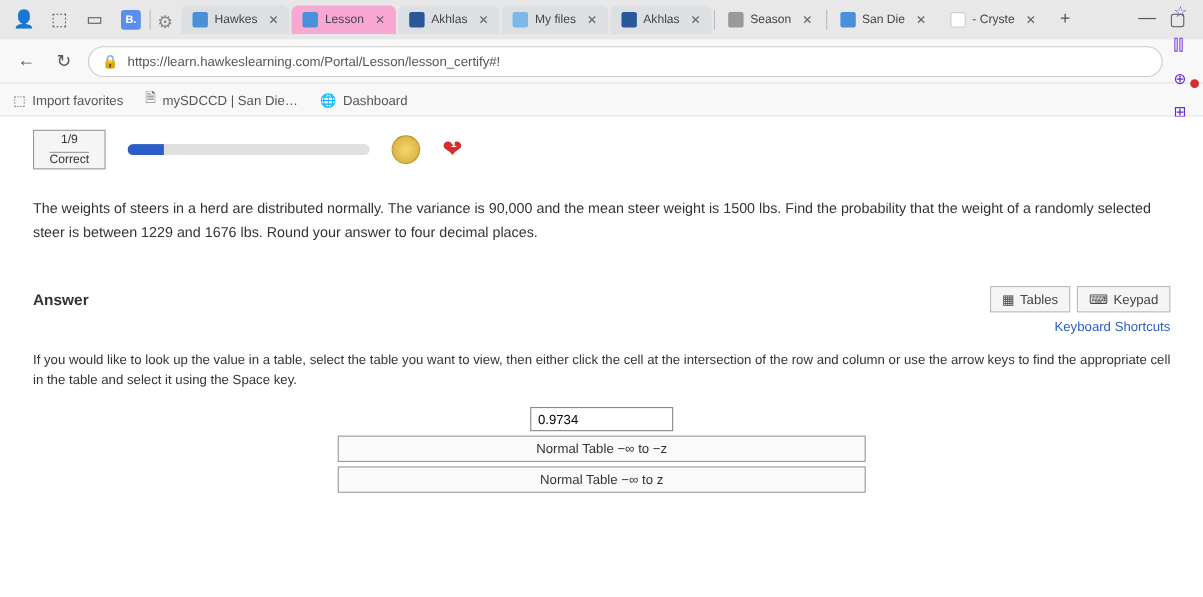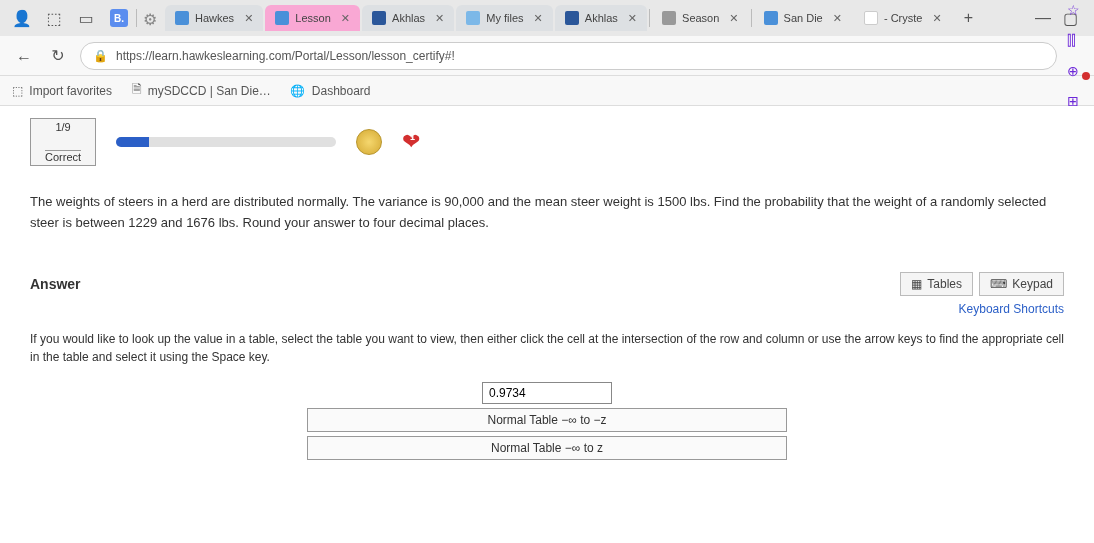--- a/index.html
+++ b/index.html
@@ -20,21 +20,21 @@
 .url-text { flex: 1; }
 .addr-icons { display: flex; gap: 14px; color: #6d28d9; font-size: 14px; flex-direction: column; }
 
 .bookmarks { height: 30px; background: #f8f8f8; display: flex; align-items: center; padding: 0 12px; gap: 20px; border-bottom: 1px solid #ddd; font-size: 12px; color: #555; }
 .bm-item { display: flex; align-items: center; gap: 6px; }
 
 .content { background: #fff; padding: 12px 30px; height: calc(543px - 106px); position: relative; }
 .q-header { display: flex; align-items: center; gap: 20px; margin-bottom: 18px; }
 .q-title { font-weight: 600; font-size: 14px; color: #333; flex: 1; }
 .score-box { text-align: center; border: 1px solid #999; padding: 2px 14px; font-size: 11px; color: #333; background: #f5f5f5; }
-.score-top { border-bottom: 1px solid #999; padding-bottom: 17px; }
+.score-top { border-bottom: 1px solid #999; padding-bottom: 5px; }
 .progress { width: 220px; height: 10px; background: #e0e0e0; border-radius: 5px; overflow: hidden; }
 .progress-fill { height: 100%; background: #2b5fc7; width: 15%; }
 .coin { width: 26px; height: 26px; border-radius: 50%; background: radial-gradient(circle,#f5d76e,#d4a933); border: 1px solid #b8952b; }
 .heart { color: #d32f2f; font-size: 22px; position: relative; }
 .heart-num { position: absolute; top: 3px; left: 8px; color: #fff; font-size: 9px; font-weight: bold; }
 
 .question-text { font-size: 13px; color: #333; line-height: 1.6; margin-bottom: 30px; padding: 8px 0; }
 .question-text b { font-weight: 400; }
 
 .answer-row { display: flex; align-items: center; margin-bottom: 6px; }

